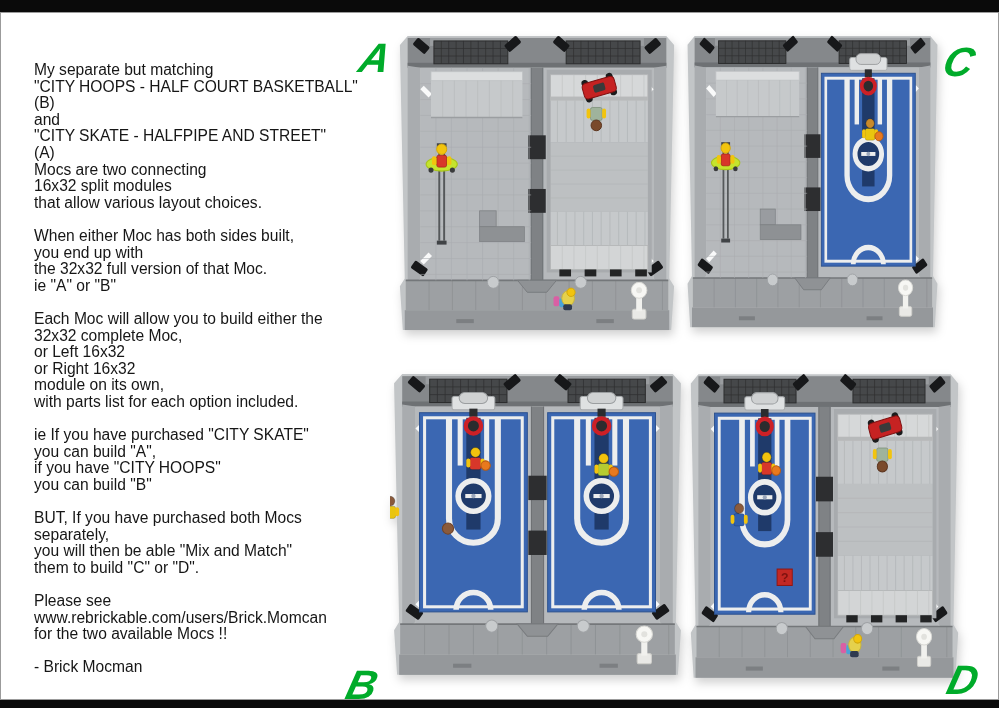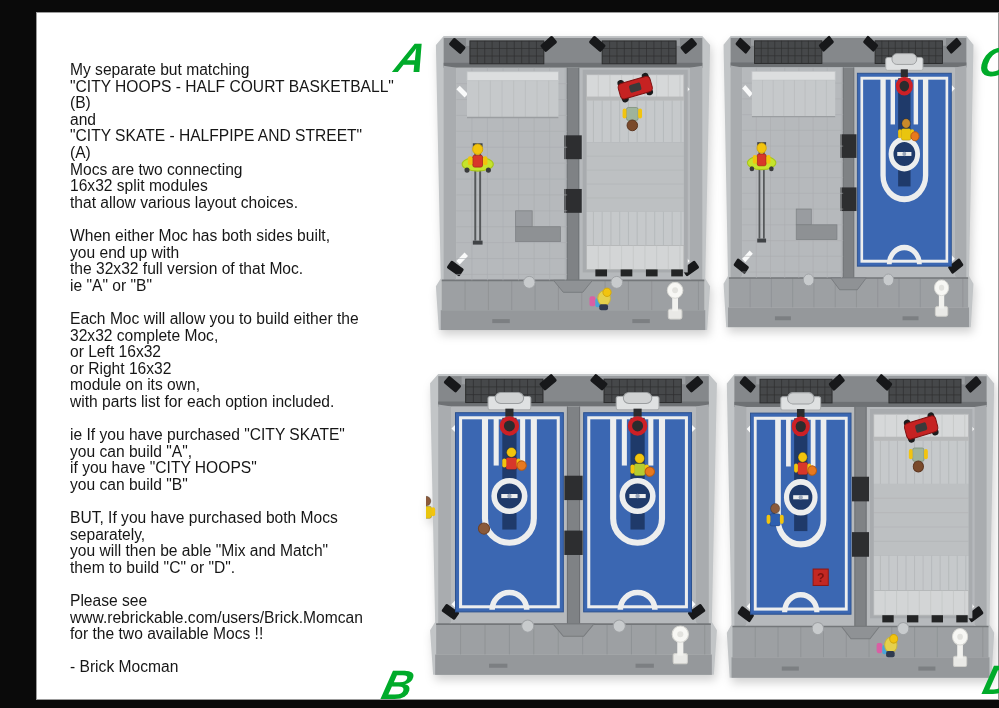--- a/index.html
+++ b/index.html
@@ -1,19 +1,19 @@
 <!DOCTYPE html>
 <html><head>
 <meta charset="utf-8">
 <style>
   html,body{margin:0;padding:0;background:#222;}
   .page{position:relative;width:999px;height:708px;background:#0a0a0a;overflow:hidden;
         font-family:"Liberation Sans",sans-serif;}
   .canvas{position:absolute;left:0;right:0;top:12px;bottom:8px;background:#ffffff;
-          box-shadow:inset 0 0 0 1px #9b9b9b;margin-left:36px;}
+          box-shadow:inset 0 0 0 1px #9b9b9b;}
   .text-block{position:absolute;left:34px;top:50px;width:360px;font-size:15.6px;
               line-height:16.6px;color:#161616;white-space:pre-line;letter-spacing:0;}
   .marker{position:absolute;font-size:41px;line-height:1;font-weight:bold;font-style:italic;
           transform:skewX(-14deg);}
   .module{position:absolute;}
   .module svg{display:block;width:100%;height:100%;
               filter:drop-shadow(2px 5px 5px rgba(0,0,0,0.18));}
   .mod-a{left:396px;top:18px;width:282px;height:308px;}
   .mod-c{left:684px;top:18px;width:257px;height:305px;}
   .mod-b{left:390px;top:356px;width:295px;height:315px;}

